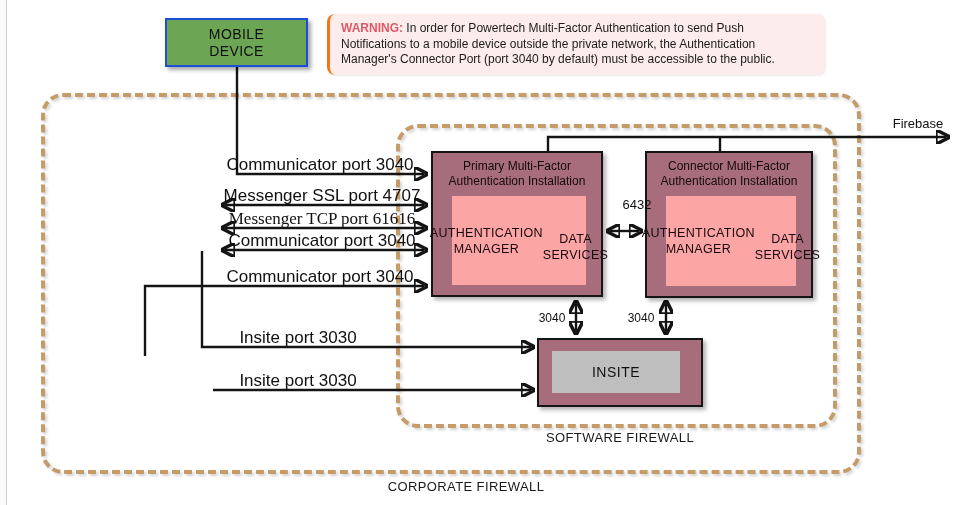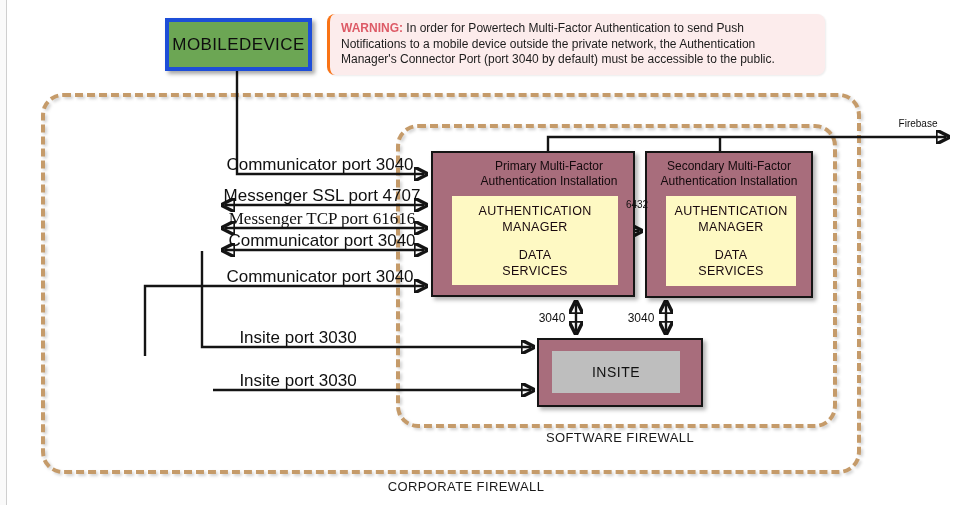--- a/index.html
+++ b/index.html
@@ -21,52 +21,52 @@
   
   .warning{
     position:absolute;left:327px;top:14px;width:472px;
     background:#fcecec;border-left:3px solid #f97316;border-radius:8px;
     padding:7px 12px 7px 11px;font-size:12px;line-height:15.5px;color:#1c1c1c;
     box-shadow:1px 1px 2px rgba(0,0,0,.08);
   }
   .warning .prefix{color:#dd5a66;font-weight:bold;}
 
   
-  .node{position:absolute;border:4px solid #1d4ed8;box-shadow:3px 3px 4px rgba(0,0,0,.35);
-    display:flex;flex-direction:row;align-items:center;justify-content:center;
-    text-align:center;font-size:17px;letter-spacing:.4px;line-height:17px;color:#0e0e0e;}
+  .node{position:absolute;border:2px solid #1d4ed8;box-shadow:3px 3px 4px rgba(0,0,0,.35);
+    display:flex;flex-direction:column;align-items:center;justify-content:center;
+    text-align:center;font-size:14px;letter-spacing:.4px;line-height:17px;color:#0e0e0e;}
   .node.mobile{left:165px;top:18px;width:139px;height:45px;background:#6ca654;}
   .node.desktop{left:78px;top:201px;width:135px;height:50px;background:#979797;}
   .node.ibmi{left:77px;top:356px;width:136px;height:53px;background:#a0c6e7;}
 
   
   .install{position:absolute;background:#a86d7c;border:2px solid #151515;
     box-shadow:3px 3px 4px rgba(0,0,0,.3);}
-  .install.primary{left:431px;top:151px;width:168px;height:142px;padding-left:32px;}
+  .install.primary{left:431px;top:151px;width:168px;height:142px;}
   .install.secondary{left:645px;top:151px;width:164px;height:143px;}
   .install .title{margin-top:6px;text-align:center;font-size:12px;line-height:15px;color:#140a0d;}
-  .install .inner{position:absolute;left:19px;right:15px;top:43px;bottom:10px;background:#fef9c3;
-    display:flex;flex-direction:column;align-items:center;justify-content:center;
+  .install .inner{position:absolute;left:19px;right:15px;top:43px;bottom:10px;background:#fca5a5;
+    display:flex;flex-direction:row;align-items:center;justify-content:center;
     text-align:center;font-size:12.5px;line-height:16px;letter-spacing:.3px;color:#19090e;}
   .install .inner .grp2{margin-top:12px;}
 
   
   .insitebox{position:absolute;left:537px;top:338px;width:162px;height:65px;
     background:#a86d7c;border:2px solid #151515;box-shadow:3px 3px 4px rgba(0,0,0,.3);}
   .insitebox .inner{position:absolute;left:13px;top:11px;width:128px;height:42px;background:#bebebe;
     display:flex;align-items:center;justify-content:center;font-size:14px;letter-spacing:.5px;color:#111;}
 
   
   svg.wires{position:absolute;left:0;top:0;width:959px;height:505px;}
   svg.wires path{stroke:#141414;stroke-width:2.4;fill:none;}
 
   
   .wlabel{position:absolute;font-size:17px;line-height:14px;color:#101010;
     white-space:nowrap;transform:translateX(-50%);}
-  .wlabel.big{font-size:10px;line-height:16px;padding-left:28px;}
+  .wlabel.big{font-size:13px;line-height:16px;padding-left:28px;}
 </style>
 </head>
 <body>
 
 <div class="canvas">
 
   <div class="page-strip"></div>
   <div class="page-edge"></div>
 
   <div class="firewall corporate"></div>
@@ -117,21 +117,21 @@
       </div>
       <div class="grp2">
         <div>DATA</div>
         <div>SERVICES</div>
       </div>
     </div>
   </div>
 
   <div class="install secondary">
     <div class="title">
-      <div>Secondary Multi-Factor</div>
+      <div>Connector Multi-Factor</div>
       <div>Authentication Installation</div>
     </div>
     <div class="inner">
       <div>
         <div>AUTHENTICATION</div>
         <div>MANAGER</div>
       </div>
       <div class="grp2">
         <div>DATA</div>
         <div>SERVICES</div>

